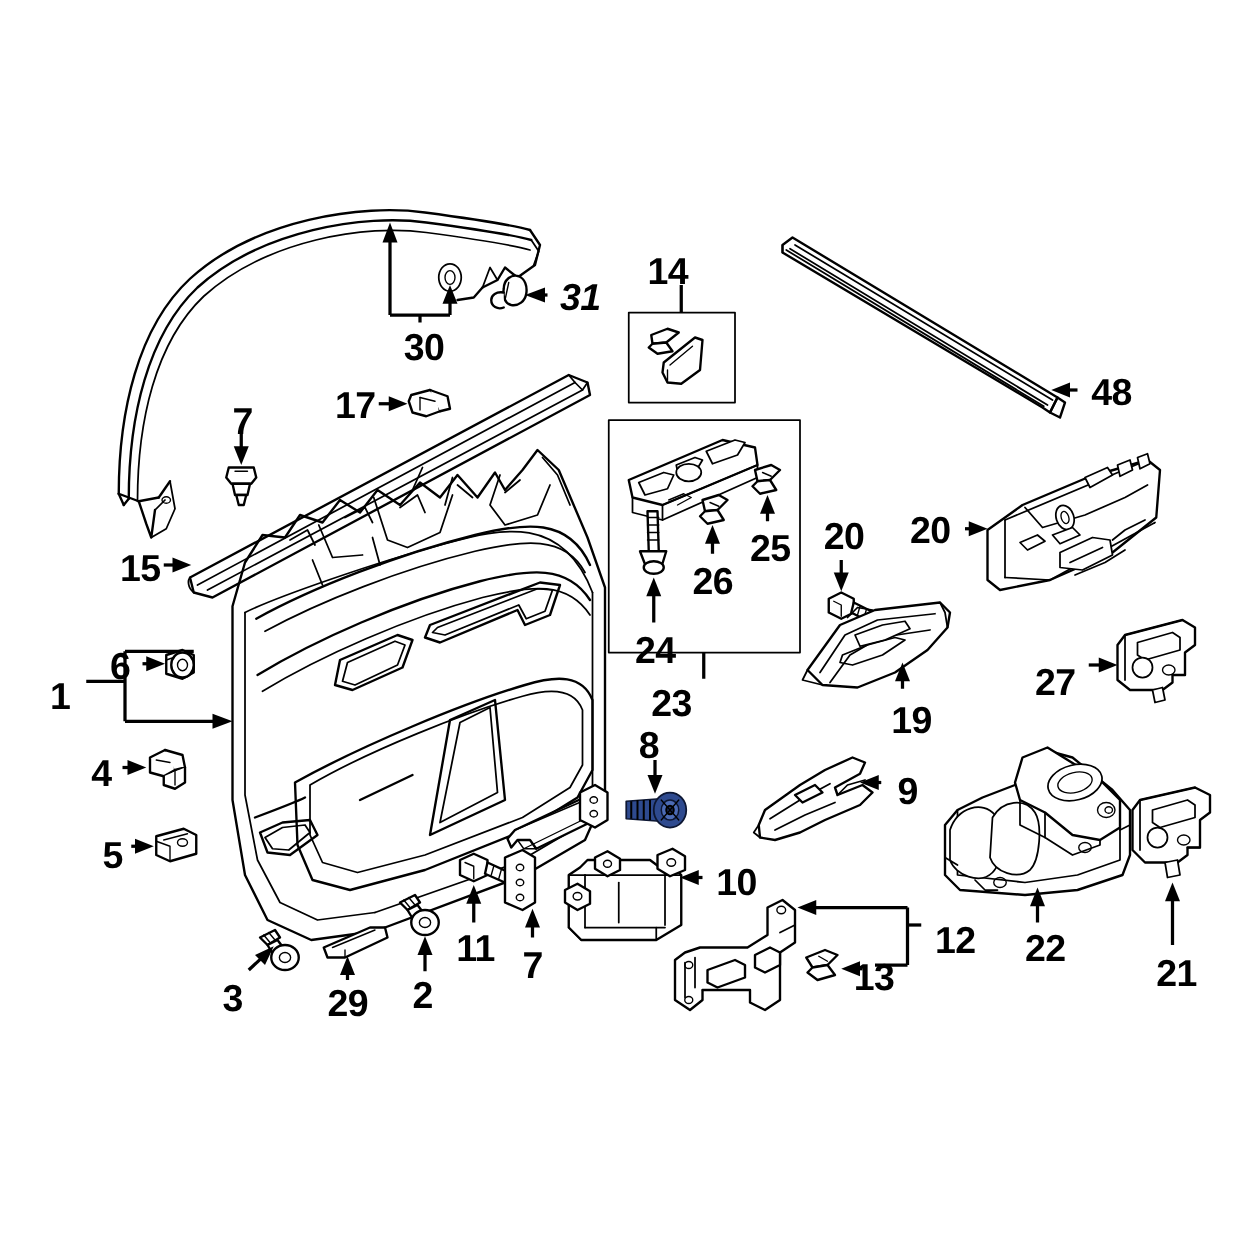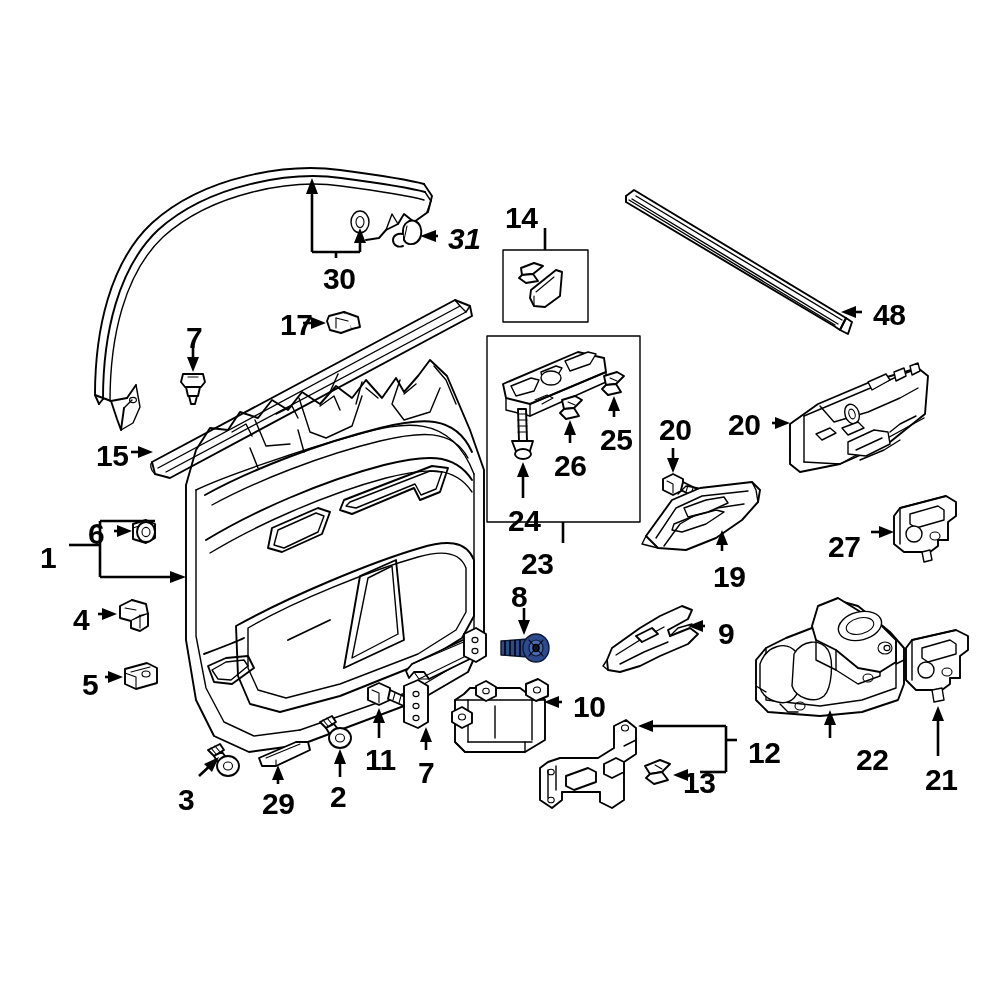--- a/index.html
+++ b/index.html
@@ -553,29 +553,29 @@
   <div class="callout" style="left:73px;  top:605px;">4</div>
   <div class="callout" style="left:82px;  top:670px;">5</div>
   <div class="callout" style="left:88px;  top:519px;">6</div>
   <div class="callout" style="left:418px; top:758px;">7</div>
   <div class="callout" style="left:511px; top:582px;">8</div>
   <div class="callout" style="left:718px; top:619px;">9</div>
   <div class="callout" style="left:573px; top:692px;">10</div>
   <div class="callout" style="left:365px; top:745px;">11</div>
   <div class="callout" style="left:748px; top:738px;">12</div>
   <div class="callout" style="left:683px; top:768px;">13</div>
-  <div class="callout" style="left:505px; top:203px;text-align:right;">14</div>
+  <div class="callout" style="left:518px; top:203px;text-align:right;">14</div>
   <div class="callout" style="left:96px;  top:441px;text-align:right;">15</div>
   <div class="callout" style="left:186px; top:323px;">7</div>
-  <div class="callout" style="left:280px; top:310px;">17</div>
+  <div class="callout" style="left:268px; top:310px;">17</div>
   <div class="callout" style="left:728px; top:410px;">20</div>
   <div class="callout" style="left:713px; top:562px;">19</div>
   <div class="callout" style="left:659px; top:415px;">20</div>
   <div class="callout" style="left:925px; top:765px;">21</div>
-  <div class="callout" style="left:820px; top:745px;margin-left:36px;">22</div>
+  <div class="callout" style="left:820px; top:745px;">22</div>
   <div class="callout" style="left:521px; top:549px;">23</div>
   <div class="callout" style="left:508px; top:506px;">24</div>
   <div class="callout" style="left:600px; top:425px;">25</div>
   <div class="callout" style="left:554px; top:451px;">26</div>
   <div class="callout" style="left:828px; top:532px;">27</div>
   <div class="callout" style="left:873px; top:300px;">48</div>
   <div class="callout" style="left:262px; top:789px;">29</div>
   <div class="callout" style="left:323px; top:264px;">30</div>
   <div class="callout" style="left:448px; top:224px;font-style:italic;">31</div>
 

